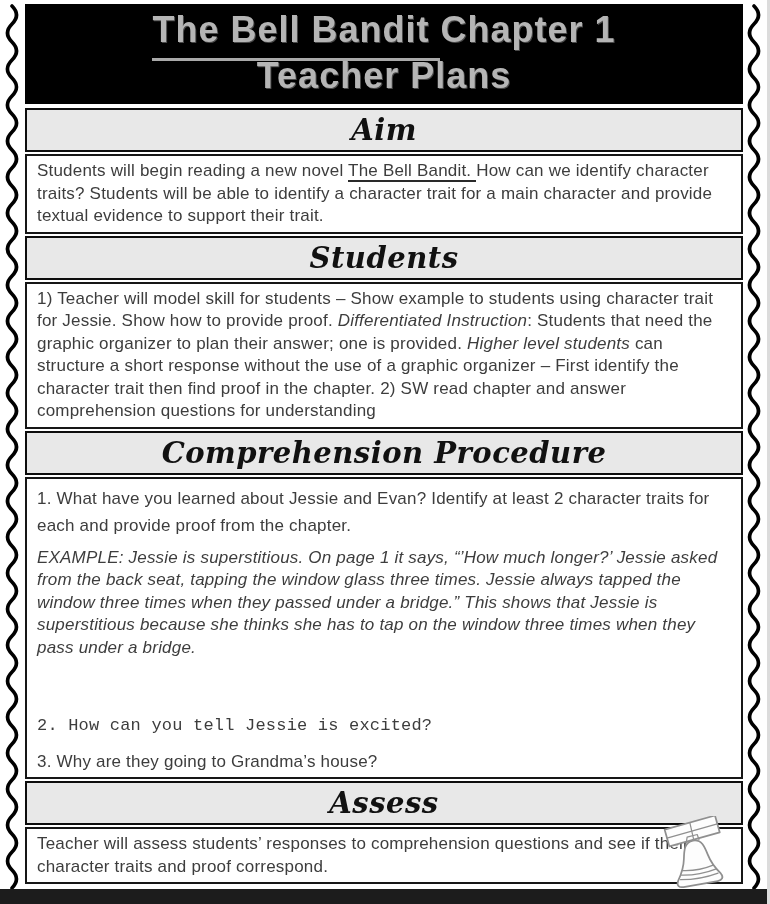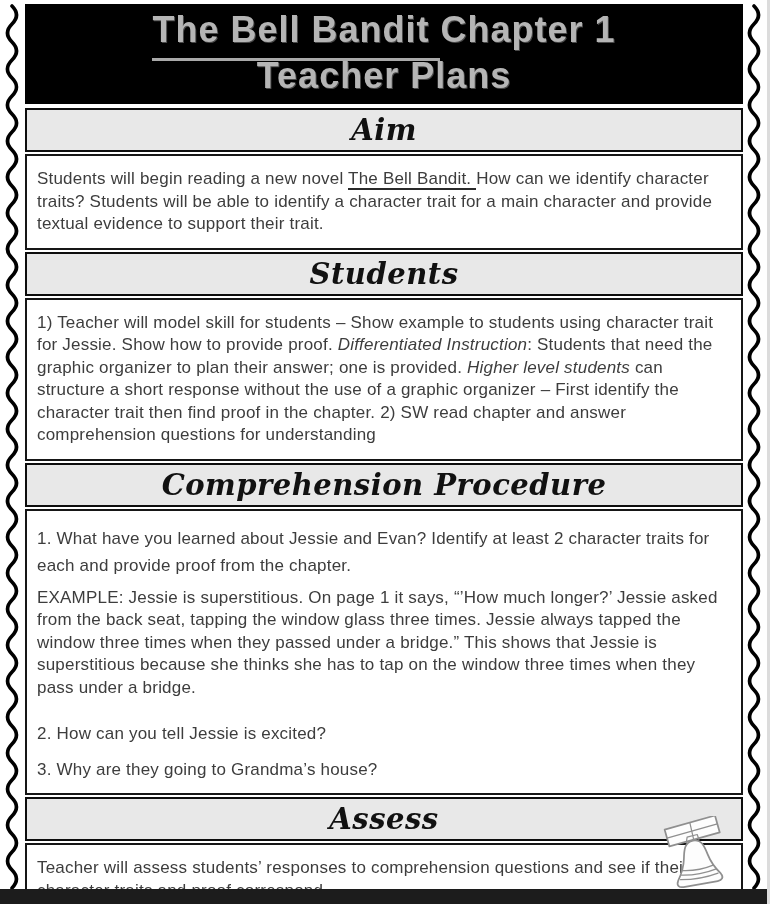--- a/index.html
+++ b/index.html
@@ -34,32 +34,32 @@
     background:#e8e8e8;border:2px solid #0d0d0d;
     text-align:center;
     font-family:"DejaVu Serif", serif;
     font-style:italic;font-weight:bold;
     font-size:29px;line-height:40px;color:#111;
     letter-spacing:.5px;
   }
   
   .box{
     box-sizing:border-box;border:2px solid #161616;margin-bottom:2px;
-    padding:12px 10px;background:#fff;
+    padding:4px 10px;background:#fff;
     font-size:17px;line-height:22.5px;color:#3d3d3d;
     letter-spacing:.2px;
   }
   .box p{margin:0;}
   .box .u-seg{border-bottom:2px solid #2a2a2a;}
   .box .i-seg{font-style:italic;}
   .box-proc{min-height:147px;}
   .box-cq{min-height:272px;}
   .box-cq .p1{line-height:27px;margin:2px 0 8px 0;}
-  .box-cq .p2{margin:0 0 24px 0;}
-  .box-cq .p3{margin:0 0 13px 0;}
+  .box-cq .p2{margin:0 0 56px 0;font-style:italic;}
+  .box-cq .p3{margin:0 0 13px 0;font-family:Liberation Mono, monospace;}
   .box-cq .p4{margin:0;}
   .box-assess{min-height:57px;}
   
   .bell{position:absolute;left:652px;top:816px;}
   
   .bottom-bar{position:absolute;left:0;top:889px;width:770px;height:15px;background:#1c1c1c;}
 </style>
 </head>
 <body>
 

